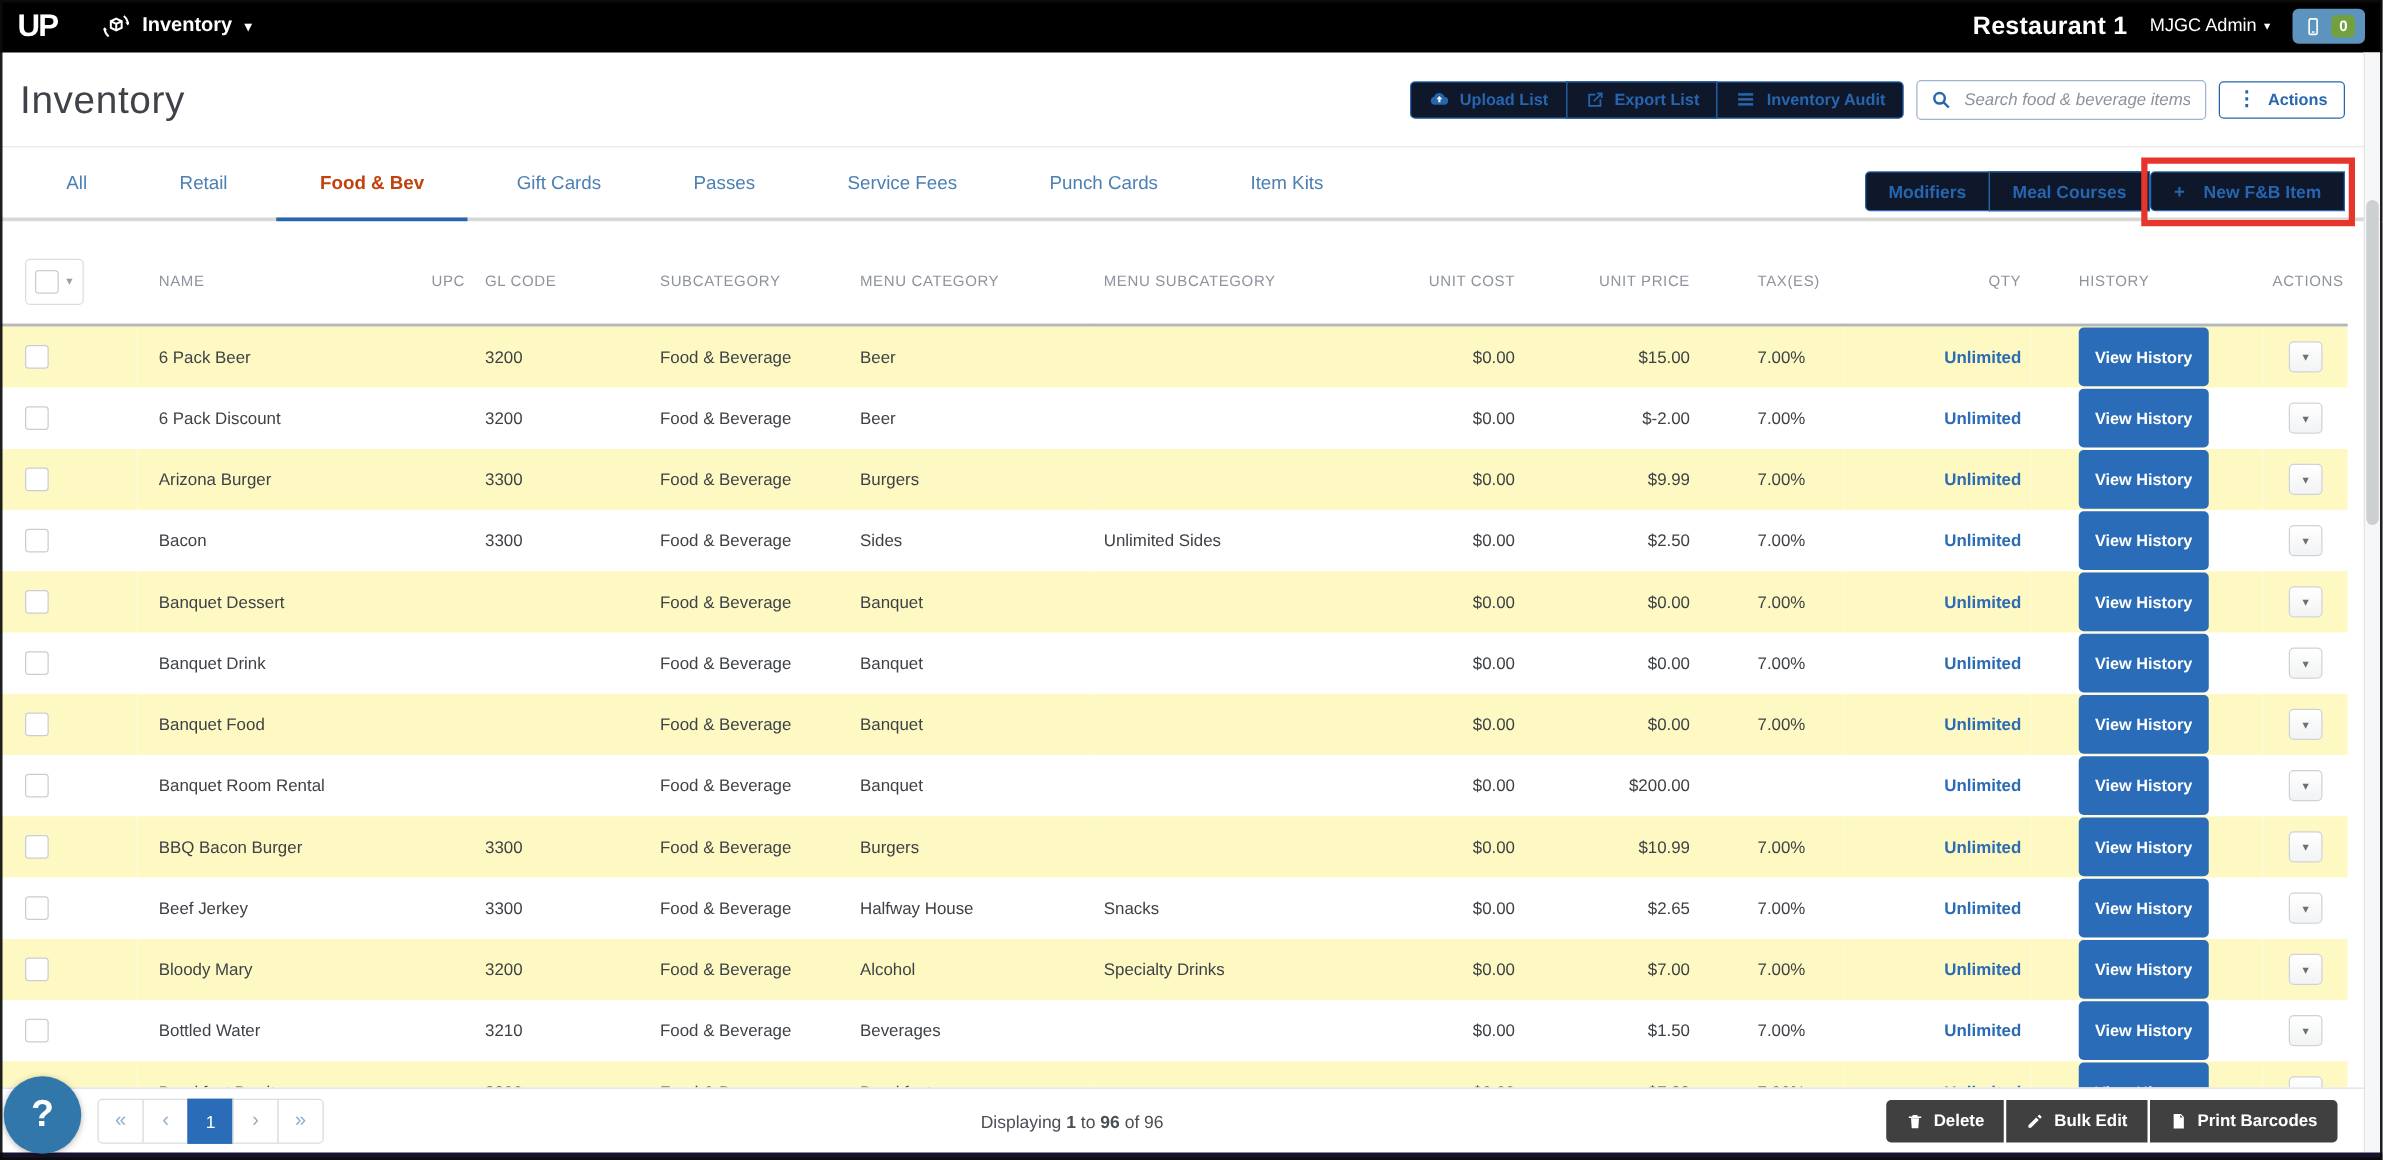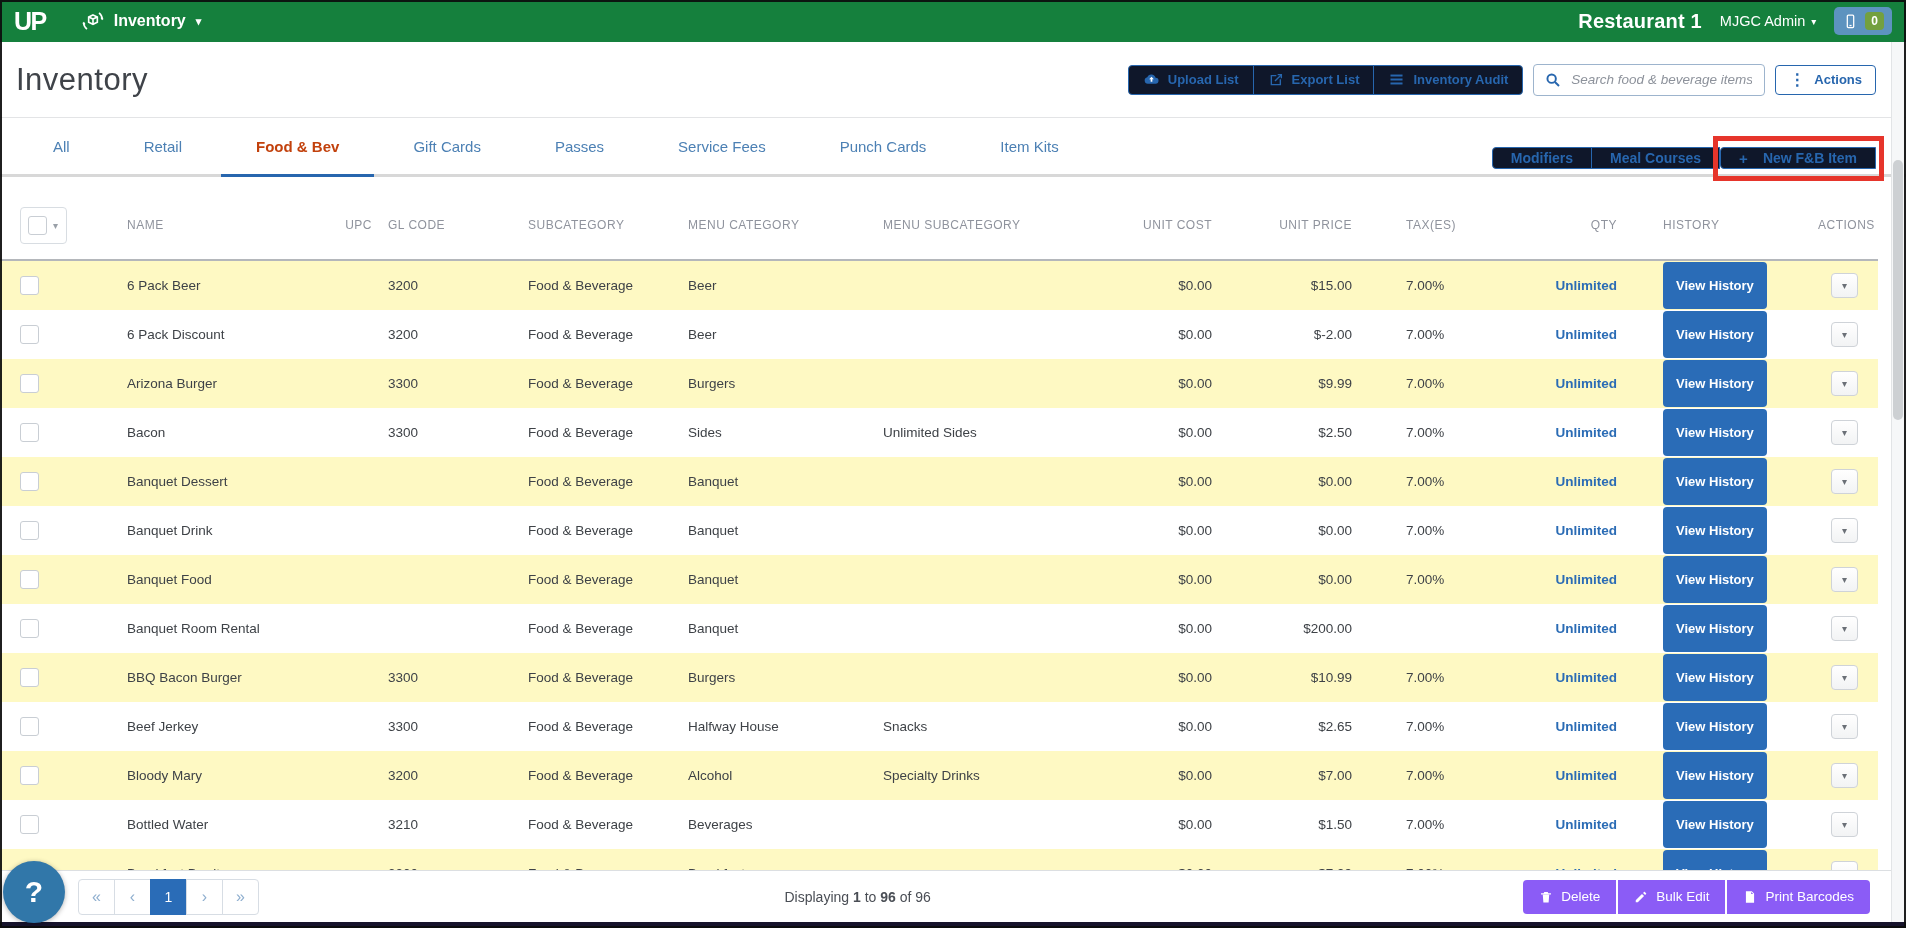--- a/index.html
+++ b/index.html
@@ -2,21 +2,21 @@
 <html><head>
 <meta charset="utf-8">
 <style>
   html,body{margin:0;padding:0;background:#2a2a2a;}
   .screen{position:relative;width:1906px;height:928px;overflow:hidden;background:#fff;
           font-family:"Liberation Sans",sans-serif;color:#3e4247;}
   .screen::after{content:"";position:absolute;inset:0;box-shadow:inset 0 0 0 2px rgba(12,12,12,.92);
           pointer-events:none;z-index:99;}
 
   
-  .topbar{height:42px;background:#15803d;display:flex;align-items:center;padding:0 14px;position:relative;z-index:10;}
+  .topbar{height:42px;background:#000000;display:flex;align-items:center;padding:0 14px;position:relative;z-index:10;}
   .logo{color:#fff;font-size:25px;font-weight:700;letter-spacing:-1.5px;margin-right:34px;cursor:pointer;}
   .nav-module{display:flex;align-items:center;gap:8px;color:#fff;font-size:16px;font-weight:700;cursor:pointer;}
   .nav-module .caret{font-size:11px;margin-left:2px;}
   .topbar-right{margin-left:auto;display:flex;align-items:center;gap:18px;}
   .store-name{color:#fff;font-size:20px;font-weight:700;letter-spacing:.2px;}
   .user-menu{color:#fff;font-size:14.5px;display:flex;align-items:center;gap:6px;cursor:pointer;}
   .user-menu .caret{font-size:10px;}
   .device-button{display:flex;align-items:center;gap:6px;background:#5d93bf;border:none;border-radius:5px;
           padding:5px 8px;cursor:pointer;}
   .device-badge{background:#73a03f;color:#fff;font-size:12px;font-weight:700;border-radius:4px;
@@ -44,21 +44,21 @@
 
   
   .tabs-row{height:60px;position:relative;background:#fff;border-bottom:4px solid #d8d8d8;box-sizing:border-box;
           display:flex;align-items:stretch;padding:0 16px;}
   .tabs{display:flex;}
   .tab{position:relative;display:flex;align-items:center;padding:0 37px;font-size:15px;color:#4c80b4;
           background:none;border:none;cursor:pointer;font-family:"Liberation Sans",sans-serif;}
   .tab.active{color:#c2410c;font-weight:700;}
   .tab.active::after{content:"";position:absolute;left:2px;right:2px;bottom:-4px;height:4px;background:#2766ae;}
   .subtoolbar{position:absolute;right:30px;bottom:5px;z-index:6;}
-  .subtoolbar .gbtn{height:22px;font-size:14px;font-weight:600;padding:0 18px;}
+  .subtoolbar .gbtn{height:32px;font-size:14px;font-weight:600;padding:0 18px;}
   .new-wrap{position:relative;display:flex;}
   .new-wrap .gbtn{border-radius:0 4px 4px 0;}
   .annotation{position:absolute;top:-11px;bottom:-12px;left:-7px;right:-8px;border:5px solid #e6352b;
           pointer-events:none;z-index:7;}
   .plus-glyph{font-weight:700;font-size:15px;margin-right:7px;}
 
   
   .table-wrap{position:absolute;top:177px;left:0;right:0;bottom:58px;overflow:hidden;background:#fff;padding-right:28px;}
   table{border-collapse:collapse;width:100%;table-layout:fixed;}
   thead th{height:68px;vertical-align:middle;padding:14px 8px 0 8px;text-align:left;
@@ -90,22 +90,22 @@
           display:flex;align-items:center;padding:0 36px 0 78px;box-sizing:border-box;z-index:30;}
   .pager{display:flex;}
   .pager button{width:37px;height:36px;background:#fff;border:1px solid #d7dde4;margin-left:-1px;
           color:#8fafcf;font-size:16px;cursor:pointer;font-family:"Liberation Sans",sans-serif;}
   .pager button:first-child{border-radius:4px 0 0 4px;margin-left:0;}
   .pager button:last-child{border-radius:0 4px 4px 0;}
   .pager button.active{background:#2a6cb7;border-color:#2a6cb7;color:#fff;font-size:14px;}
   .displaying{position:absolute;left:45%;transform:translateX(-50%);font-size:14px;color:#4a4e55;}
   .displaying b{font-weight:700;}
   .bulk-buttons{margin-left:auto;display:flex;gap:2px;}
-  .bulk-buttons button{display:flex;align-items:center;gap:8px;background:#8b5cf6;border:none;color:#fff;
-          font-size:13.5px;font-weight:400;height:34px;padding:0 16px;cursor:default;
+  .bulk-buttons button{display:flex;align-items:center;gap:8px;background:#404040;border:none;color:#fff;
+          font-size:13.5px;font-weight:700;height:34px;padding:0 16px;cursor:default;
           font-family:"Liberation Sans",sans-serif;}
   .bulk-buttons button:first-child{border-radius:4px 0 0 4px;}
   .bulk-buttons button:last-child{border-radius:0 4px 4px 0;}
 
   .help-fab{position:absolute;left:3px;bottom:5px;width:62px;height:62px;border-radius:50%;background:#3177a9;
           border:none;color:#fff;font-size:30px;font-weight:700;cursor:pointer;z-index:50;
           box-shadow:0 1px 5px rgba(0,0,0,.3);font-family:"Liberation Sans",sans-serif;}
   .bottom-strip{position:absolute;left:0;right:0;bottom:0;height:6px;background:#17132c;z-index:40;}
   .vscroll{position:absolute;top:42px;right:2px;bottom:6px;width:12px;background:#f6f7f8;
           border-left:1px solid #e2e4e6;z-index:35;}

